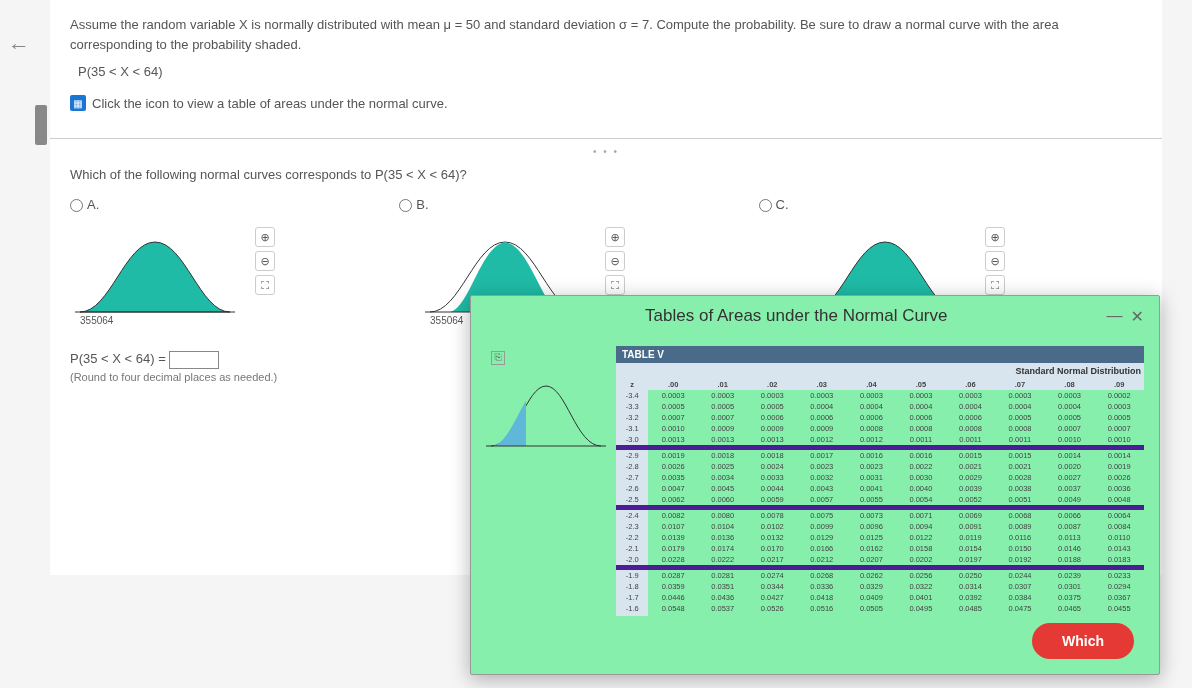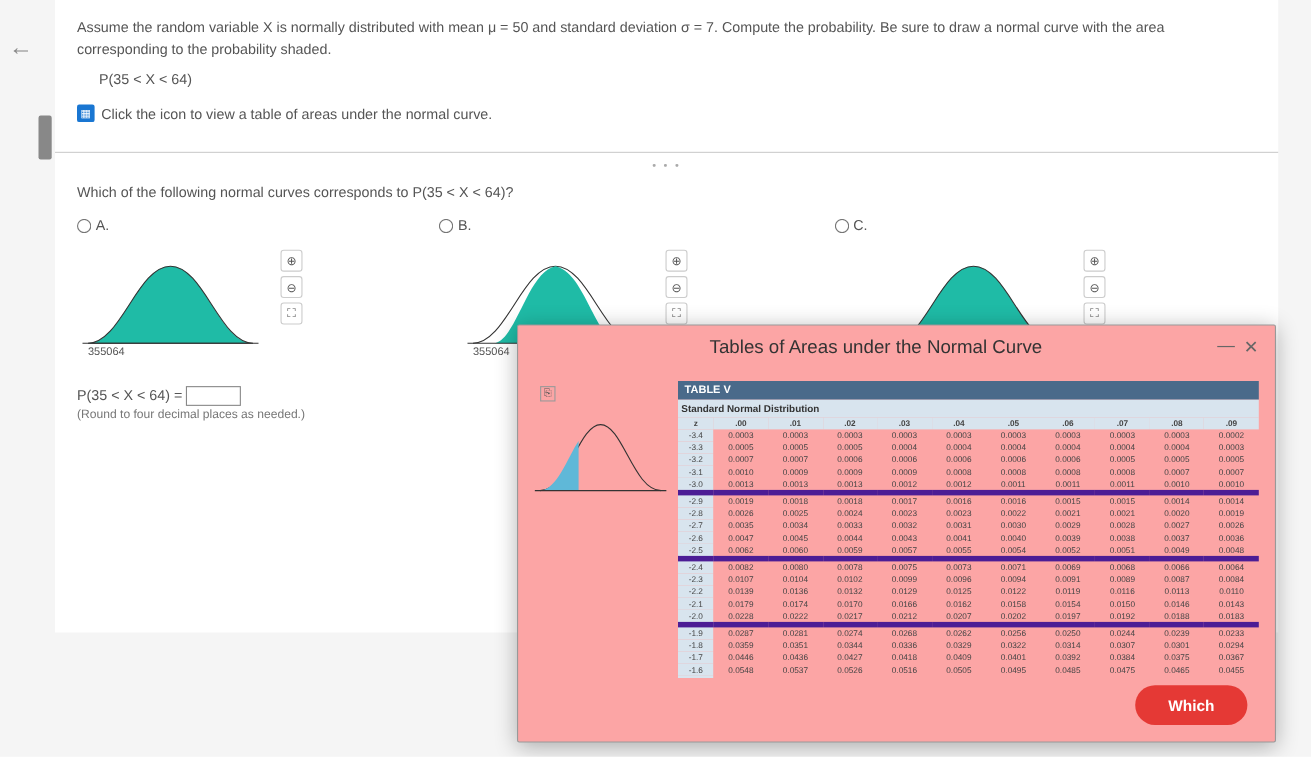--- a/index.html
+++ b/index.html
@@ -2,48 +2,48 @@
 <html><head>
 <meta charset="utf-8">
 <style>
 *{margin:0;padding:0;box-sizing:border-box;font-family:Arial,sans-serif}
 body{background:#f5f5f5;width:1192px;height:688px;overflow:hidden;position:relative}
 .page{background:#fff;margin:0 30px 0 50px;height:575px;position:relative}
 .left-arrow{position:absolute;left:8px;top:30px;color:#888;font-size:22px;cursor:pointer}
 .bookmark{position:absolute;left:35px;top:105px;width:12px;height:40px;background:#888;border-radius:2px}
 .problem{padding:15px 20px 10px 20px;color:#555;font-size:13px;line-height:1.5}
 .problem-text{margin-bottom:8px}
-.expr{margin-left:20px;margin-bottom:12px}
+.expr{margin-left:8px;margin-bottom:12px}
 .table-link{display:flex;align-items:center;gap:6px;margin-left:0;color:#555;cursor:pointer}
 .table-link .icon{width:16px;height:16px;background:#1976d2;border-radius:2px;display:flex;align-items:center;justify-content:center;color:#fff;font-size:10px}
 hr.sep{border:none;border-top:1px solid #ccc;margin:15px 0}
 .dots{text-align:center;color:#aaa;font-size:10px;letter-spacing:2px;margin-top:-8px}
 .question{padding:10px 20px;color:#555;font-size:13px}
 .options{display:flex;gap:180px;padding:5px 20px;color:#555;font-size:13px}
 .option{display:flex;align-items:flex-start;gap:4px}
 .option input[type=radio]{margin-top:2px}
 .curves{display:flex;gap:60px;padding:10px 20px;align-items:flex-start}
 .curve-box{position:relative;width:200px}
 .tools{position:absolute;right:-5px;top:0;display:flex;flex-direction:column;gap:4px}
 .tool{width:20px;height:20px;border:1px solid #ccc;border-radius:3px;display:flex;align-items:center;justify-content:center;font-size:11px;color:#555;cursor:pointer;background:#fff}
 .axis-labels{display:flex;justify-content:flex-start;font-size:10px;color:#555;padding:0 10px;margin-top:-2px}
 .answer-section{padding:15px 20px;color:#555;font-size:13px}
 .answer-box{display:inline-block;width:50px;height:18px;border:1px solid #888;vertical-align:middle;background:#fff}
 .hint{font-size:11px;color:#777;margin-top:2px}
-.modal{position:absolute;left:470px;top:295px;width:690px;height:380px;background:#fca5a5;border:1px solid #999;box-shadow:0 4px 20px rgba(0,0,0,0.3);border-radius:2px}
+.modal{position:absolute;left:470px;top:295px;width:690px;height:380px;background:#86efac;border:1px solid #999;box-shadow:0 4px 20px rgba(0,0,0,0.3);border-radius:2px}
 .modal-header{display:flex;justify-content:space-between;align-items:center;padding:10px 15px}
 .modal-title{font-size:17px;color:#333;flex:1;text-align:center}
 .modal-close{display:flex;gap:8px;color:#666;font-size:16px}
 .modal-close span{cursor:pointer}
 .modal-body{display:flex;padding:10px 15px;gap:10px;height:290px;overflow:hidden}
 .modal-preview{width:120px;position:relative}
 .preview-icon{position:absolute;left:5px;top:5px;width:14px;height:14px;border:1px solid #999;font-size:9px;text-align:center;color:#555}
 .table-container{flex:1;font-size:8px;overflow:auto}
 .table-title{background:#4a6a8a;color:#fff;padding:3px 6px;font-size:10px;font-weight:bold}
-.table-subtitle{text-align:left;font-size:9px;padding:3px;background:#d8e4ee;color:#333;font-weight:bold}
+.table-subtitle{text-align:right;font-size:9px;padding:3px;background:#d8e4ee;color:#333;font-weight:bold}
 table{border-collapse:collapse;width:100%}
 th,td{padding:1px 3px;text-align:center;font-size:7.5px;color:#444}
 th{background:#d8e4ee;font-weight:bold}
 td:first-child{background:#d8e4ee;font-weight:normal}
 tbody tr:nth-child(5n) td{border-bottom:5px solid #4c1d95}
 .next-btn{position:absolute;right:25px;bottom:15px;background:#e53935;color:#fff;border:none;padding:10px 30px;border-radius:20px;font-size:14px;font-weight:bold;cursor:pointer}
 svg.curve{display:block}
 </style>
 </head>
 <body>

